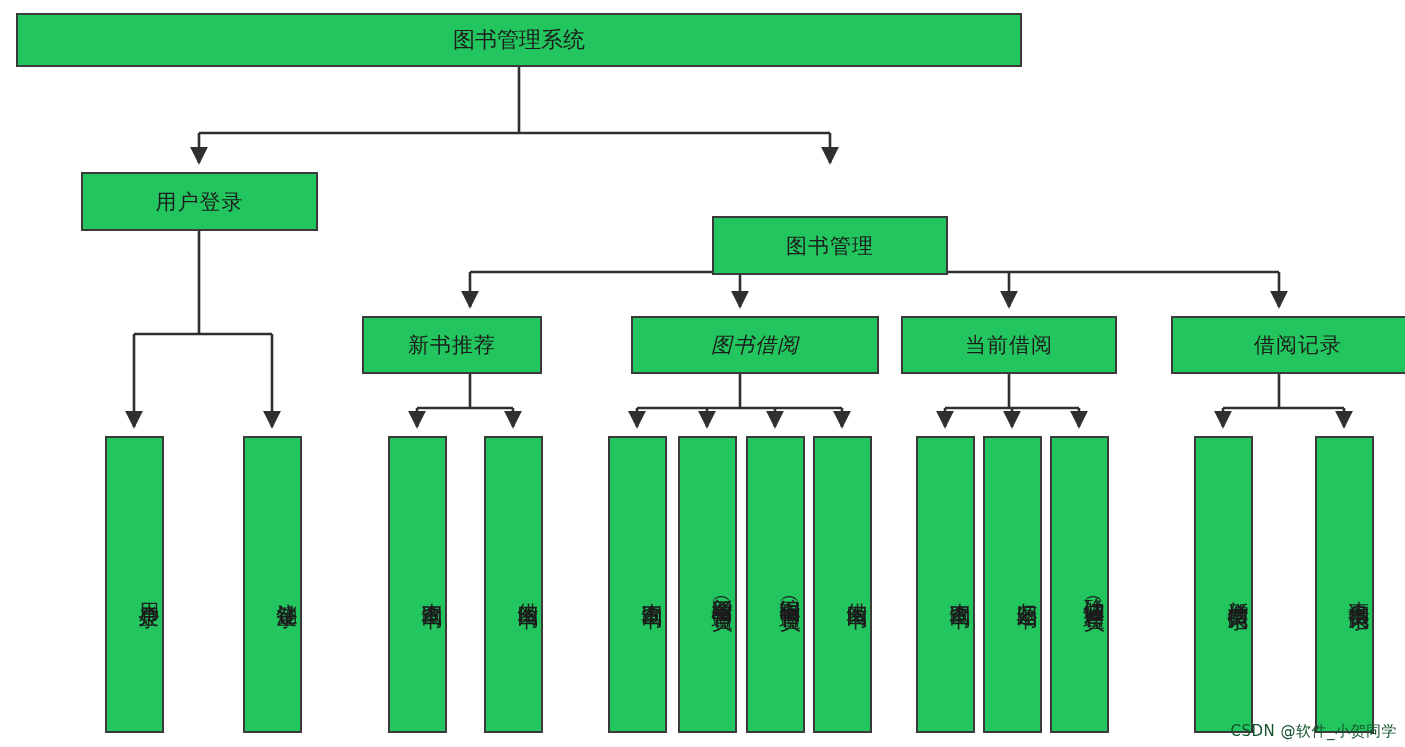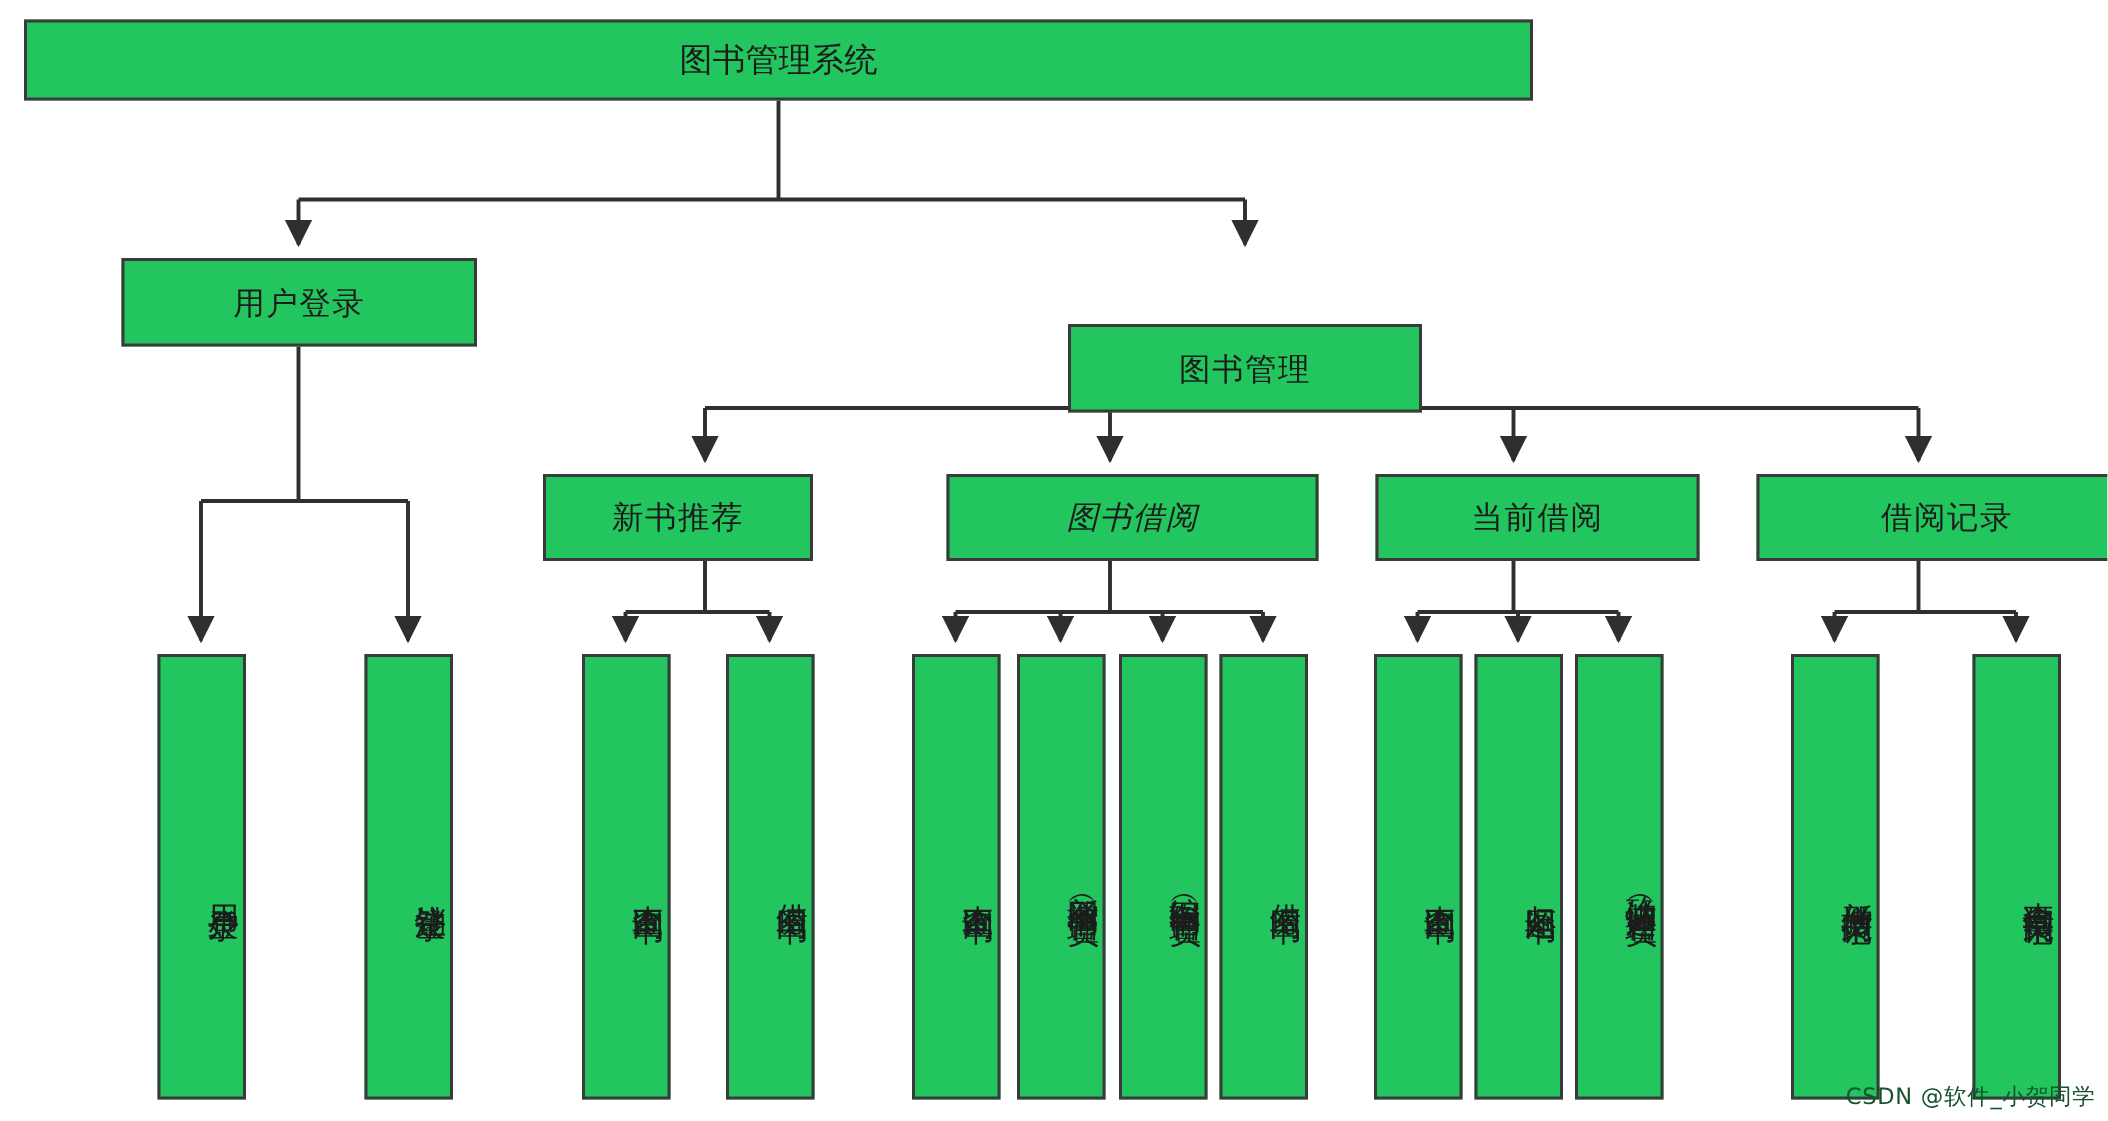--- a/index.html
+++ b/index.html
@@ -131,21 +131,21 @@
   <div class="node horiz" style="left:712px; top:172px; width:236px; height:59px;margin-top:44px;">
     <span>图书管理</span>
   </div>
 
   <div class="node horiz" style="left:362px; top:316px; width:180px; height:58px;">
     <span>新书推荐</span>
   </div>
   <div class="node horiz" style="left:631px; top:316px; width:248px; height:58px;font-style:italic;">
     <span>图书借阅</span>
   </div>
-  <div class="node horiz" style="left:901px; top:316px; width:216px; height:58px;margin-left:16px;">
+  <div class="node horiz" style="left:901px; top:316px; width:216px; height:58px;">
     <span>当前借阅</span>
   </div>
   <div class="node horiz" style="left:1171px; top:316px; width:254px; height:58px;">
     <span>借阅记录</span>
   </div>
 
   <div class="node leaf" style="left:105px; top:436px; width:59px; height:297px;">
     <span class="vtext">用户登录</span>
   </div>
   <div class="node leaf" style="left:243px; top:436px; width:59px; height:297px;">

